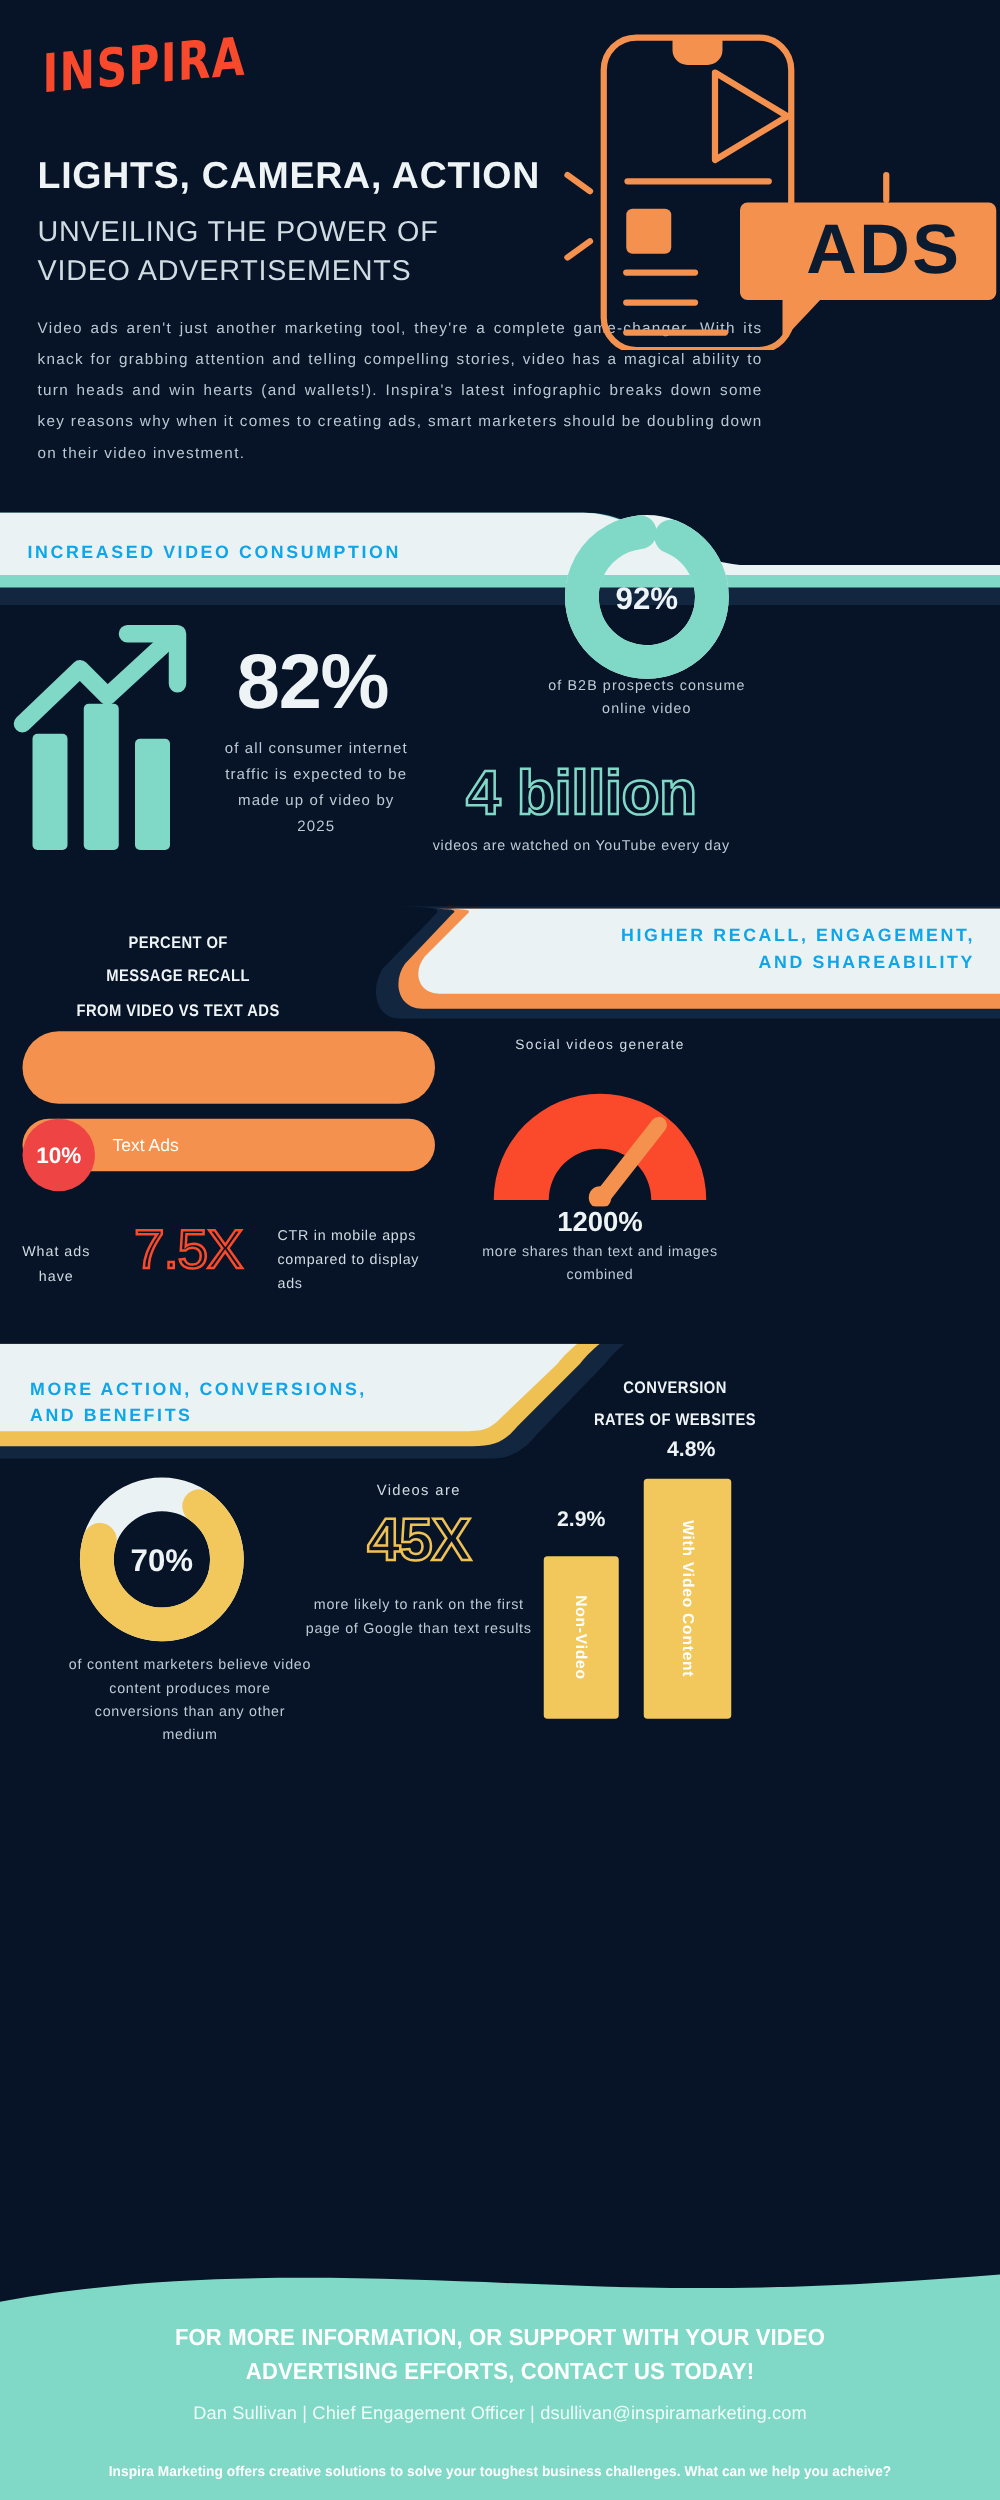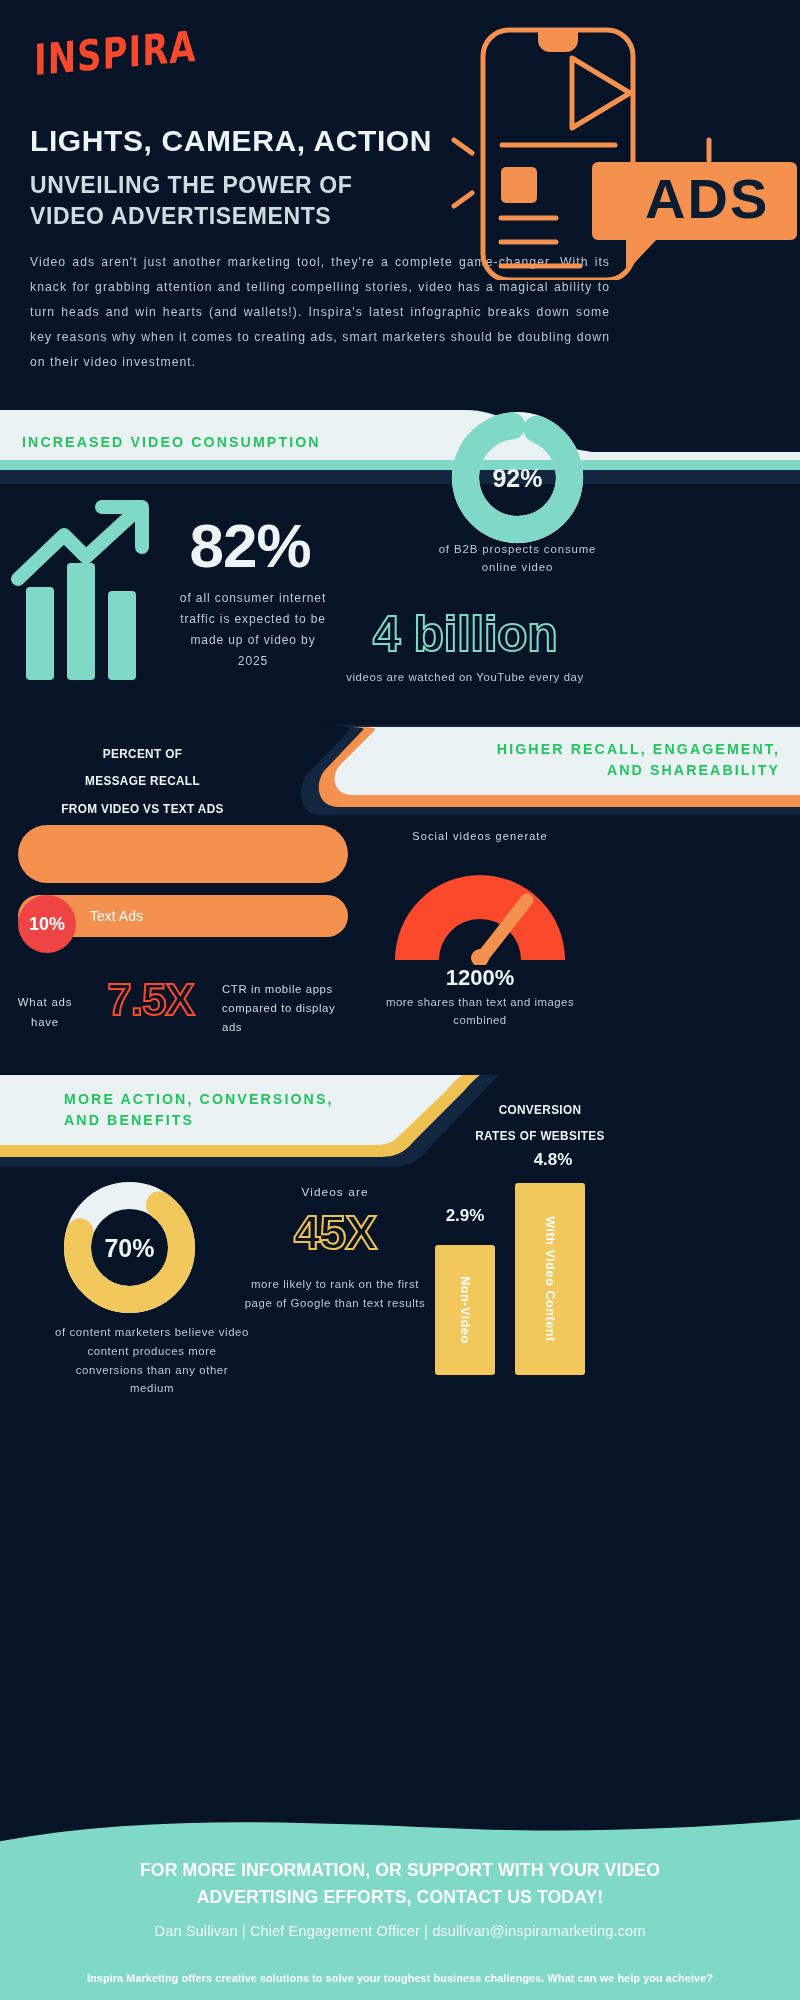--- a/index.html
+++ b/index.html
@@ -19,34 +19,34 @@
     font-family:"DejaVu Sans", sans-serif;
     font-size:34px; font-weight:bold; letter-spacing:1px;
     color:#f9492d; transform:skewY(-5deg) scaleY(1.25); transform-origin:left center;
   }
   .h1 {
     position:absolute; left:30px; top:124px; width:470px;
     font-size:30px; font-weight:bold; letter-spacing:0.6px; color:#eef4f6;
   }
   .h2 {
     position:absolute; left:30px; top:170px; width:430px;
-    font-size:23px; font-weight:bold; letter-spacing:0.6px; color:#cfdce2; line-height:1.35;
+    font-size:23px; font-weight:normal; letter-spacing:0.6px; color:#cfdce2; line-height:1.35;
   }
   .lede {
     position:absolute; left:30px; top:250px; width:580px;
     font-size:12.2px; line-height:2.05; letter-spacing:1.05px;
     color:#b9c8d2; text-align:justify;
   }
   .phone-art { position:absolute; left:420px; top:10px; width:380px; height:270px; }
 
   
   .banner { position:absolute; height:74px; }
   .banner .label {
     position:absolute; top:50%; transform:translateY(-50%);
-    font-size:14.2px; font-weight:bold; letter-spacing:2.1px; color:#22c55e; line-height:1.5;
+    font-size:14.2px; font-weight:bold; letter-spacing:2.1px; color:#0ea5e9; line-height:1.5;
   }
 
   
   .sec1 { position:absolute; left:0; top:410px; width:800px; height:310px; }
   .arrow-art { position:absolute; left:10px; top:85px; width:165px; height:185px; }
   .big82 {
     position:absolute; left:175px; top:100px; width:150px;
     font-size:62px; font-weight:bold; letter-spacing:-1px; color:#eef4f6; text-align:center;
   }
   .cap82 {
@@ -100,21 +100,21 @@
     position:absolute; left:365px; top:268px; width:230px; text-align:center;
     font-size:11.4px; line-height:1.6; letter-spacing:0.5px; color:#bccbd5;
   }
   .x75row { position:absolute; left:10px; top:250px; width:345px; height:80px; }
   .x75-left {
     position:absolute; left:0; top:18px; width:70px; text-align:center;
     font-size:11.4px; line-height:1.75; letter-spacing:0.8px; color:#cfdce2;
   }
   .x75 {
     position:absolute; left:68px; top:0px; width:145px; text-align:center;
-    font-size:44px; font-weight:bold; letter-spacing:-1px;
+    font-size:44px; font-weight:normal; letter-spacing:-1px;
     color:transparent; -webkit-text-stroke:2px #fb4a2b;
   }
   .x75-right {
     position:absolute; left:212px; top:5px; width:115px;
     font-size:11.4px; line-height:1.65; letter-spacing:0.6px; color:#cfdce2;
   }
 
   
   .sec3 { position:absolute; left:0; top:1075px; width:800px; height:320px; }
   .conv-title {
@@ -290,21 +290,21 @@
       <div class="x75-right">CTR in mobile apps compared to display ads</div>
     </div>
   </div>
 
   <svg class="banner" style="left:0;top:1075px;width:800px;height:92px;" viewBox="0 0 800 92" preserveAspectRatio="none">
     <path d="M0 0 H500 C500 0 492 6 484 16 L430 72 C420 84 410 92 392 92 H0 Z" fill="#13263f"></path>
     <path d="M0 0 H480 C480 0 472 6 464 16 L414 66 C404 78 396 82 378 82 H0 Z" fill="#efc152"></path>
     <path d="M0 0 H462 C462 0 454 6 446 16 L400 60 C390 70 384 70 366 70 H0 Z" fill="#eaf2f3"></path>
   </svg>
   <div class="banner" style="left:0;top:1075px;width:800px;height:92px;pointer-events:none;">
-    <div class="label" style="left:24px;top:14px;transform:none;width:380px;margin-left:40px;">
+    <div class="label" style="left:24px;top:27px;transform:none;width:380px;">
       <div>MORE ACTION, CONVERSIONS,</div>
       <div>AND BENEFITS</div>
     </div>
   </div>
 
   <div class="sec3">
 
     <div class="conv-title">
       <div>CONVERSION</div>
       <div>RATES OF WEBSITES</div>

